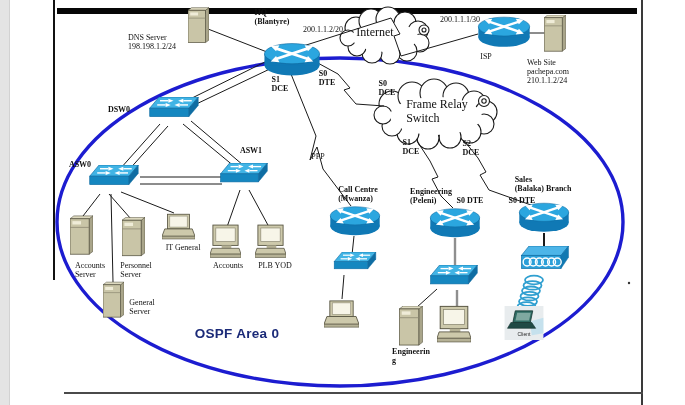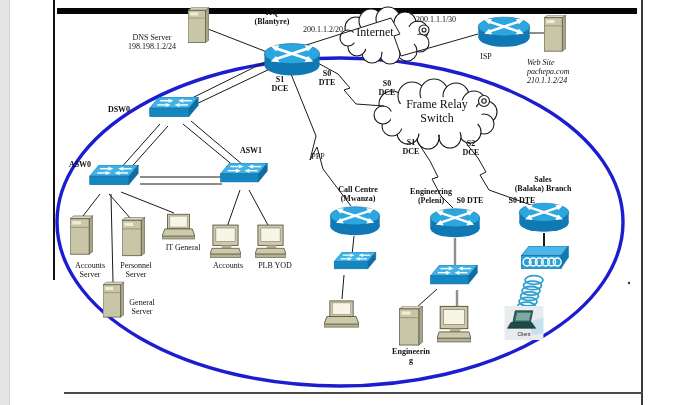--- a/index.html
+++ b/index.html
@@ -1,24 +1,24 @@
 <!DOCTYPE html>
 <html><head>
 <meta charset="utf-8">
 <style>
   html,body{margin:0;padding:0;background:#f4f4f4;}
   #canvas{position:relative;width:685px;height:405px;background:#ffffff;overflow:hidden;
           font-family:"Liberation Serif", serif;}
   .edge-strip{position:absolute;left:0;top:0;width:9px;height:405px;background:#e4e4e4;border-right:1px solid #d2d2d2;}
   .rule{position:absolute;background:#111;}
   .lbl{position:absolute;font:400 8px/1.15 "Liberation Serif", serif;color:#111;
-       text-align:center;white-space:pre-line;transform:translateX(-50%);}
+       white-space:pre-line;transform:translateX(-50%);}
   .lbl.b{font-weight:700;}
   .lbl.big{font-size:12px;}
-  .lbl.left{transform:none;text-align:left;font-style:italic;}
+  .lbl.left{transform:none;text-align:left;}
   .lbl.ospf{font:700 13.5px "Liberation Sans", sans-serif;color:#1b2a78;letter-spacing:.3px;}
   .lbl.client-cap{font:400 5px "Liberation Sans", sans-serif;color:#222;}
   svg{position:absolute;left:0;top:0;}
 </style>
 </head>
 <body>
 
 <div id="canvas">
 
   <div class="edge-strip"></div>
@@ -205,21 +205,21 @@
 
     <circle cx="629" cy="283" r="1.2" fill="#333"></circle>
   </svg>
 
   <div class="lbl" style="left:152px;top:33px">DNS Server
 198.198.1.2/24</div>
   <div class="lbl b" style="left:272px;top:8px">HQ
 (Blantyre)</div>
   <div class="lbl" style="left:323px;top:25px">200.1.1.2/20</div>
   <div class="lbl big" style="left:375px;top:26px">Internet</div>
-  <div class="lbl" style="left:436px;top:15px">200.1.1.1/30</div>
+  <div class="lbl" style="left:460px;top:15px">200.1.1.1/30</div>
   <div class="lbl" style="left:486px;top:52px">ISP</div>
   <div class="lbl left" style="left:527px;top:58px">Web Site
 pachepa.com
 210.1.1.2/24</div>
   <div class="lbl b" style="left:280px;top:75px">S1
 DCE</div>
   <div class="lbl b" style="left:327px;top:69px">S0
 DTE</div>
   <div class="lbl b" style="left:387px;top:79px">S0
 DCE</div>
@@ -246,14 +246,15 @@
   <div class="lbl" style="left:136px;top:261px">Personnel
 Server</div>
   <div class="lbl" style="left:183px;top:243px">IT General</div>
   <div class="lbl" style="left:228px;top:261px">Accounts</div>
   <div class="lbl" style="left:275px;top:261px">PLB YOD</div>
   <div class="lbl" style="left:142px;top:298px">General
 Server</div>
   <div class="lbl b" style="left:411px;top:347px">Engineerin
 g</div>
   <div class="lbl client-cap" style="left:524px;top:331px">Client</div>
+  <div class="lbl ospf" style="left:237px;top:326px">OSPF Area 0</div>
 
 </div>
 
 </body></html>

